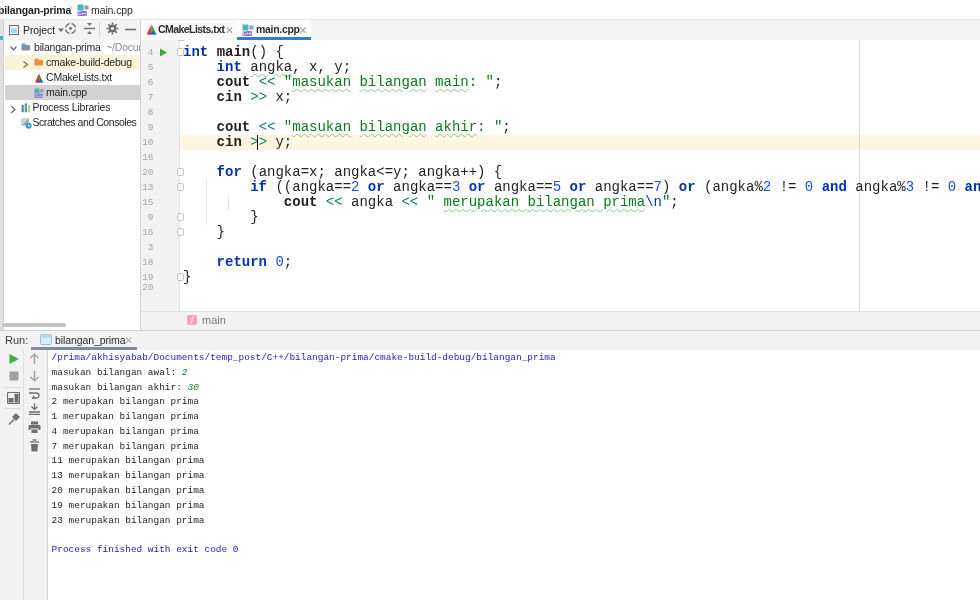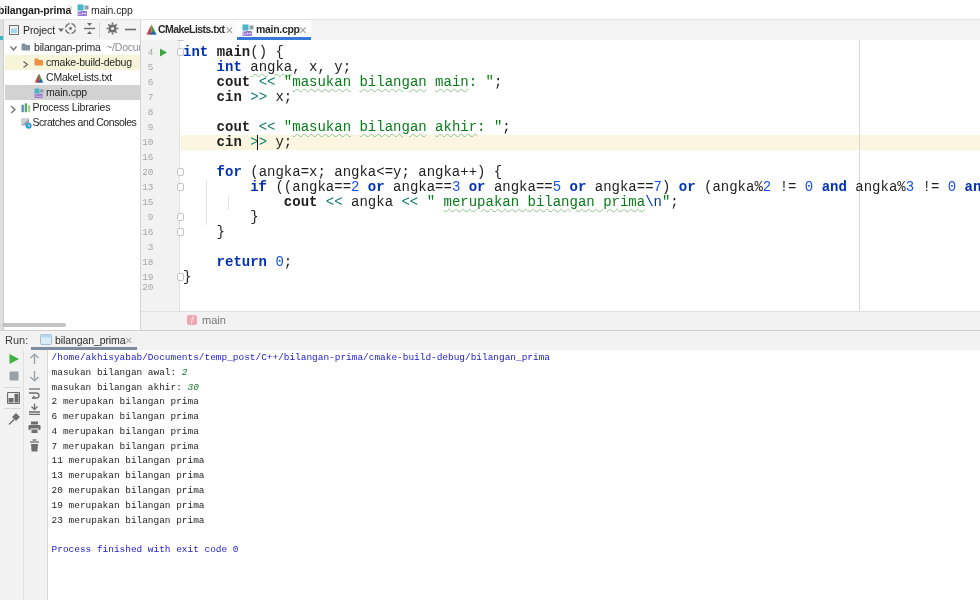--- a/index.html
+++ b/index.html
@@ -343,25 +343,25 @@
     </svg>
   </div>
 <div class="a" style="left:29px;top:439px">
     <svg width="11" height="13">
       <path d="M1 3 H10 M5.5 1 h0" stroke="#6e6e6e" stroke-width="1.3"></path>
       <path d="M3.5 1 H7.5" stroke="#6e6e6e" stroke-width="1.3"></path>
       <path d="M2 5 H9 L8.4 12.5 H2.6 Z" fill="#6e6e6e"></path>
     </svg>
   </div>
 
-<div class="cn" style="top:351.0px"><span class="cb">/home/akhisyabab/Documents/temp_post/C++/bilangan-prima/cmake-build-debug/bilangan_prima</span></div>
+<div class="cn" style="top:351.0px"><span class="cb">/prima/akhisyabab/Documents/temp_post/C++/bilangan-prima/cmake-build-debug/bilangan_prima</span></div>
 <div class="cn" style="top:365.8px">masukan bilangan awal: <span class="cg">2</span></div>
 <div class="cn" style="top:380.5px">masukan bilangan akhir: <span class="cg">30</span></div>
 <div class="cn" style="top:395.3px">2 merupakan bilangan prima</div>
-<div class="cn" style="top:410.1px">6 merupakan bilangan prima</div>
+<div class="cn" style="top:410.1px">1 merupakan bilangan prima</div>
 <div class="cn" style="top:424.9px">4 merupakan bilangan prima</div>
 <div class="cn" style="top:439.6px">7 merupakan bilangan prima</div>
 <div class="cn" style="top:454.4px">11 merupakan bilangan prima</div>
 <div class="cn" style="top:469.2px">13 merupakan bilangan prima</div>
 <div class="cn" style="top:483.9px">20 merupakan bilangan prima</div>
 <div class="cn" style="top:498.7px">19 merupakan bilangan prima</div>
 <div class="cn" style="top:513.5px">23 merupakan bilangan prima</div>
 <div class="cn" style="top:528.2px"></div>
 <div class="cn" style="top:543.0px"><span class="cb">Process finished with exit code 0</span></div>
 

